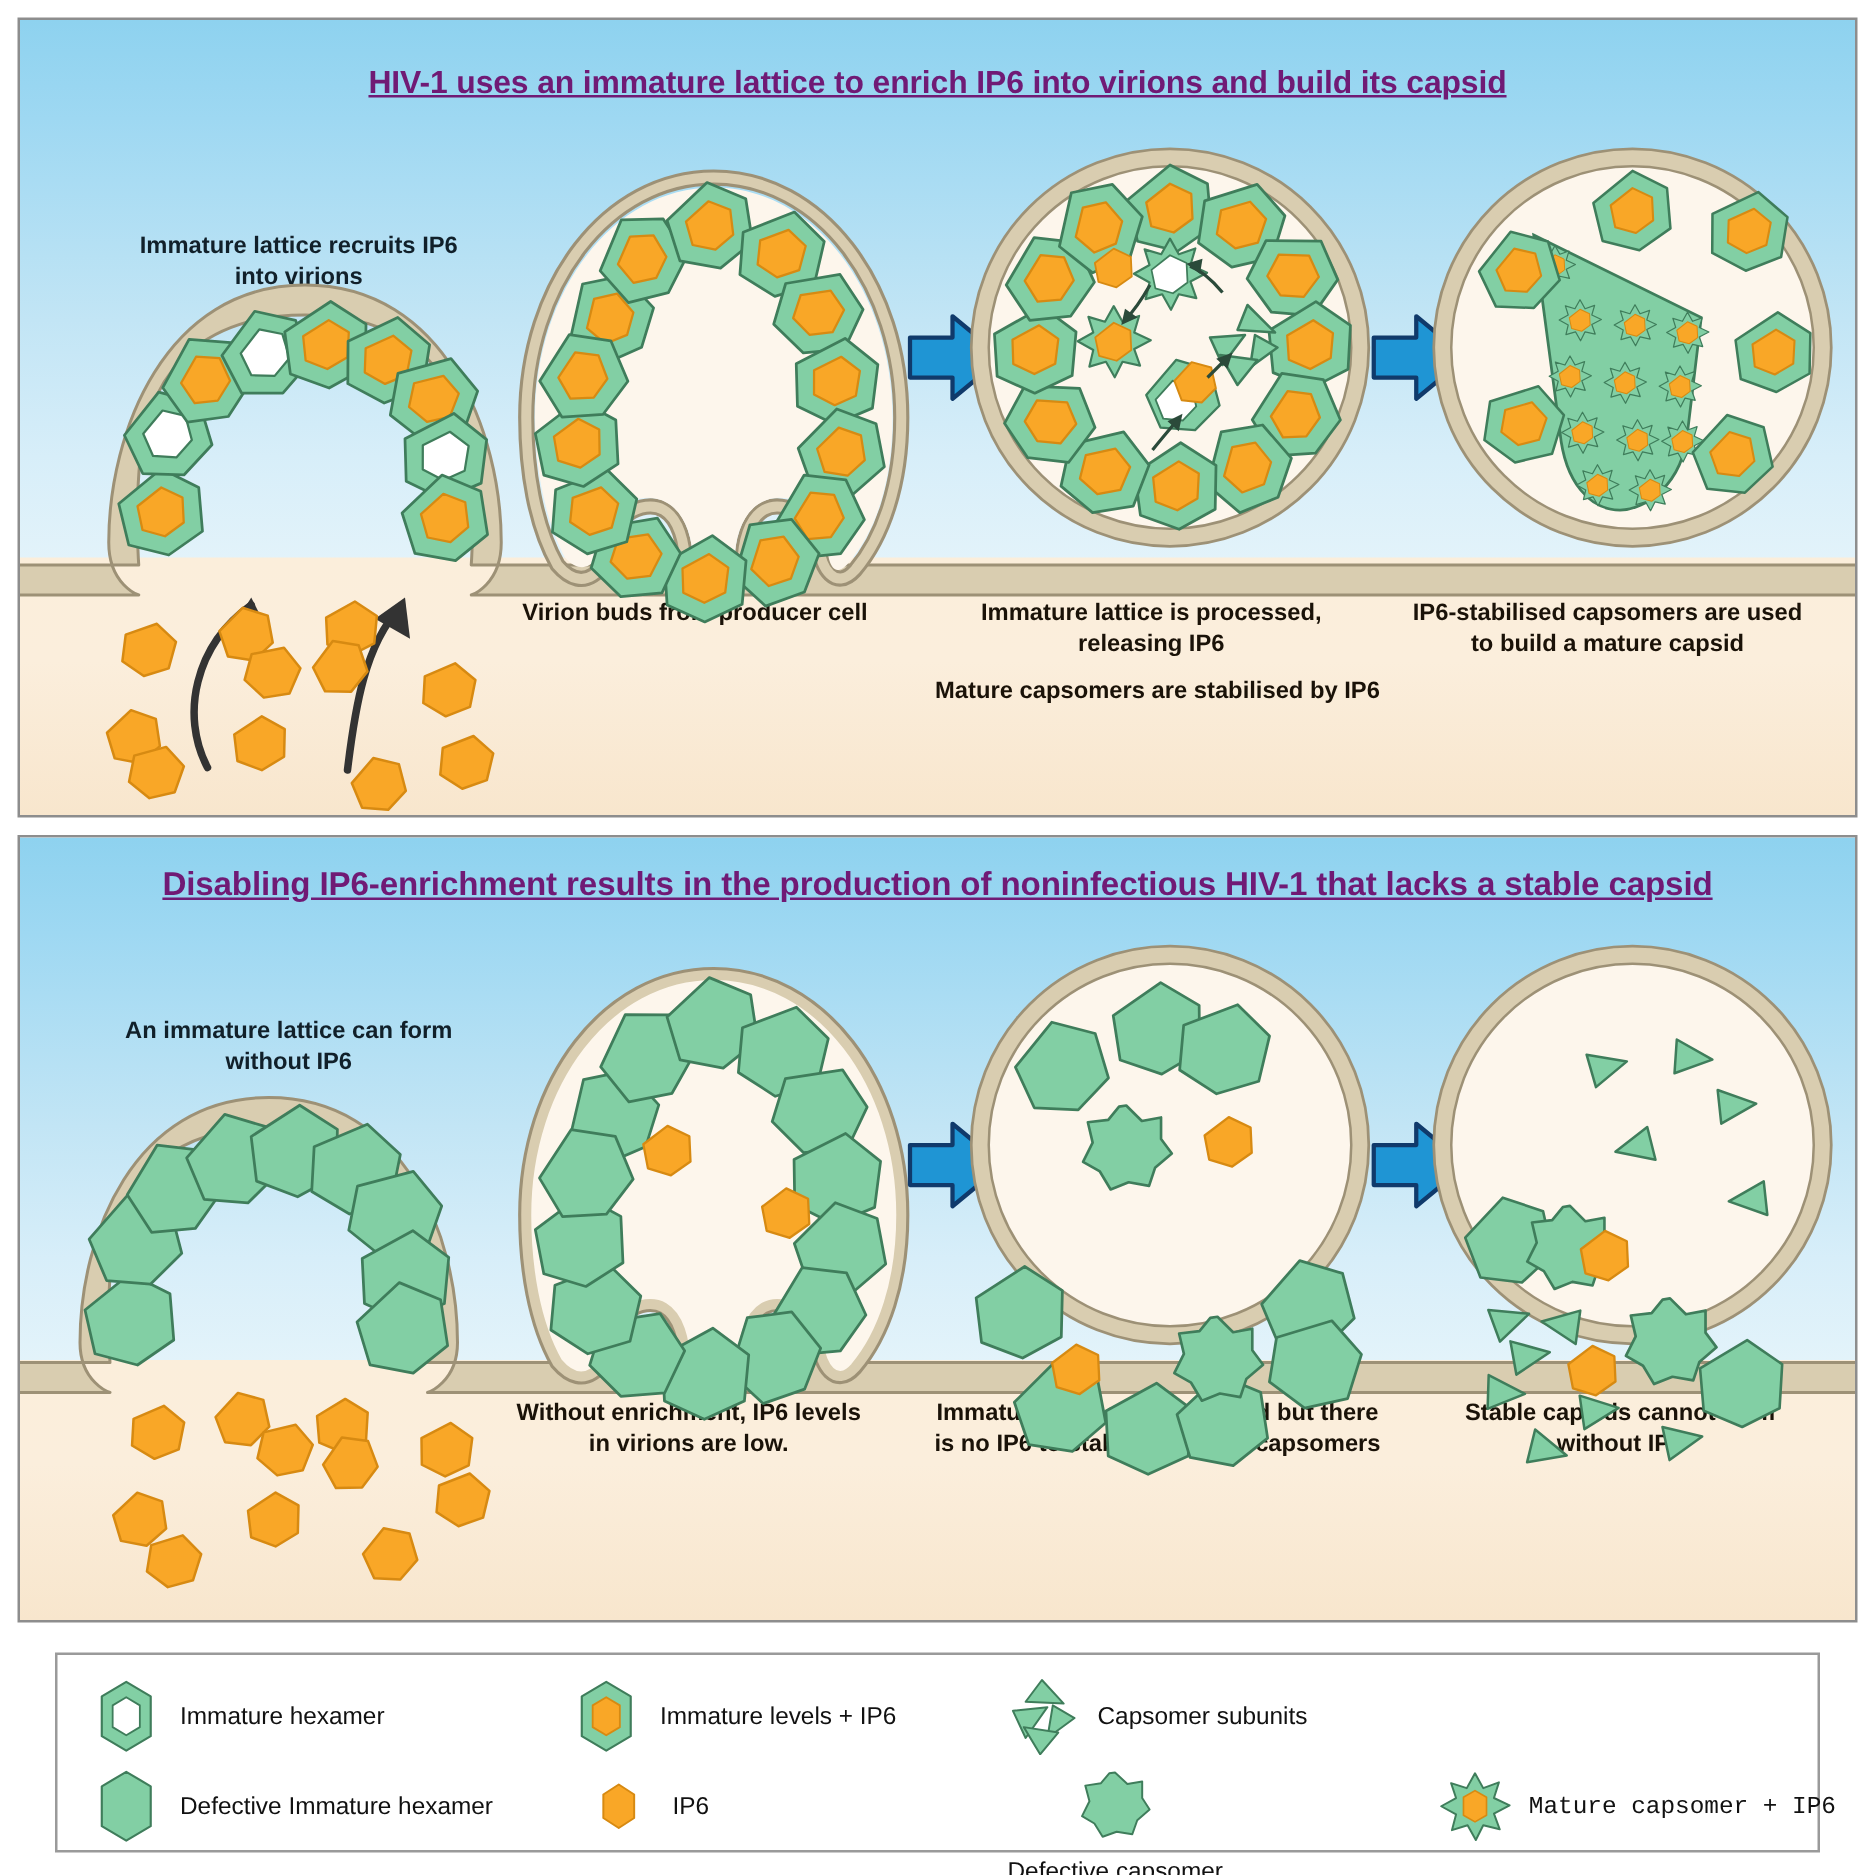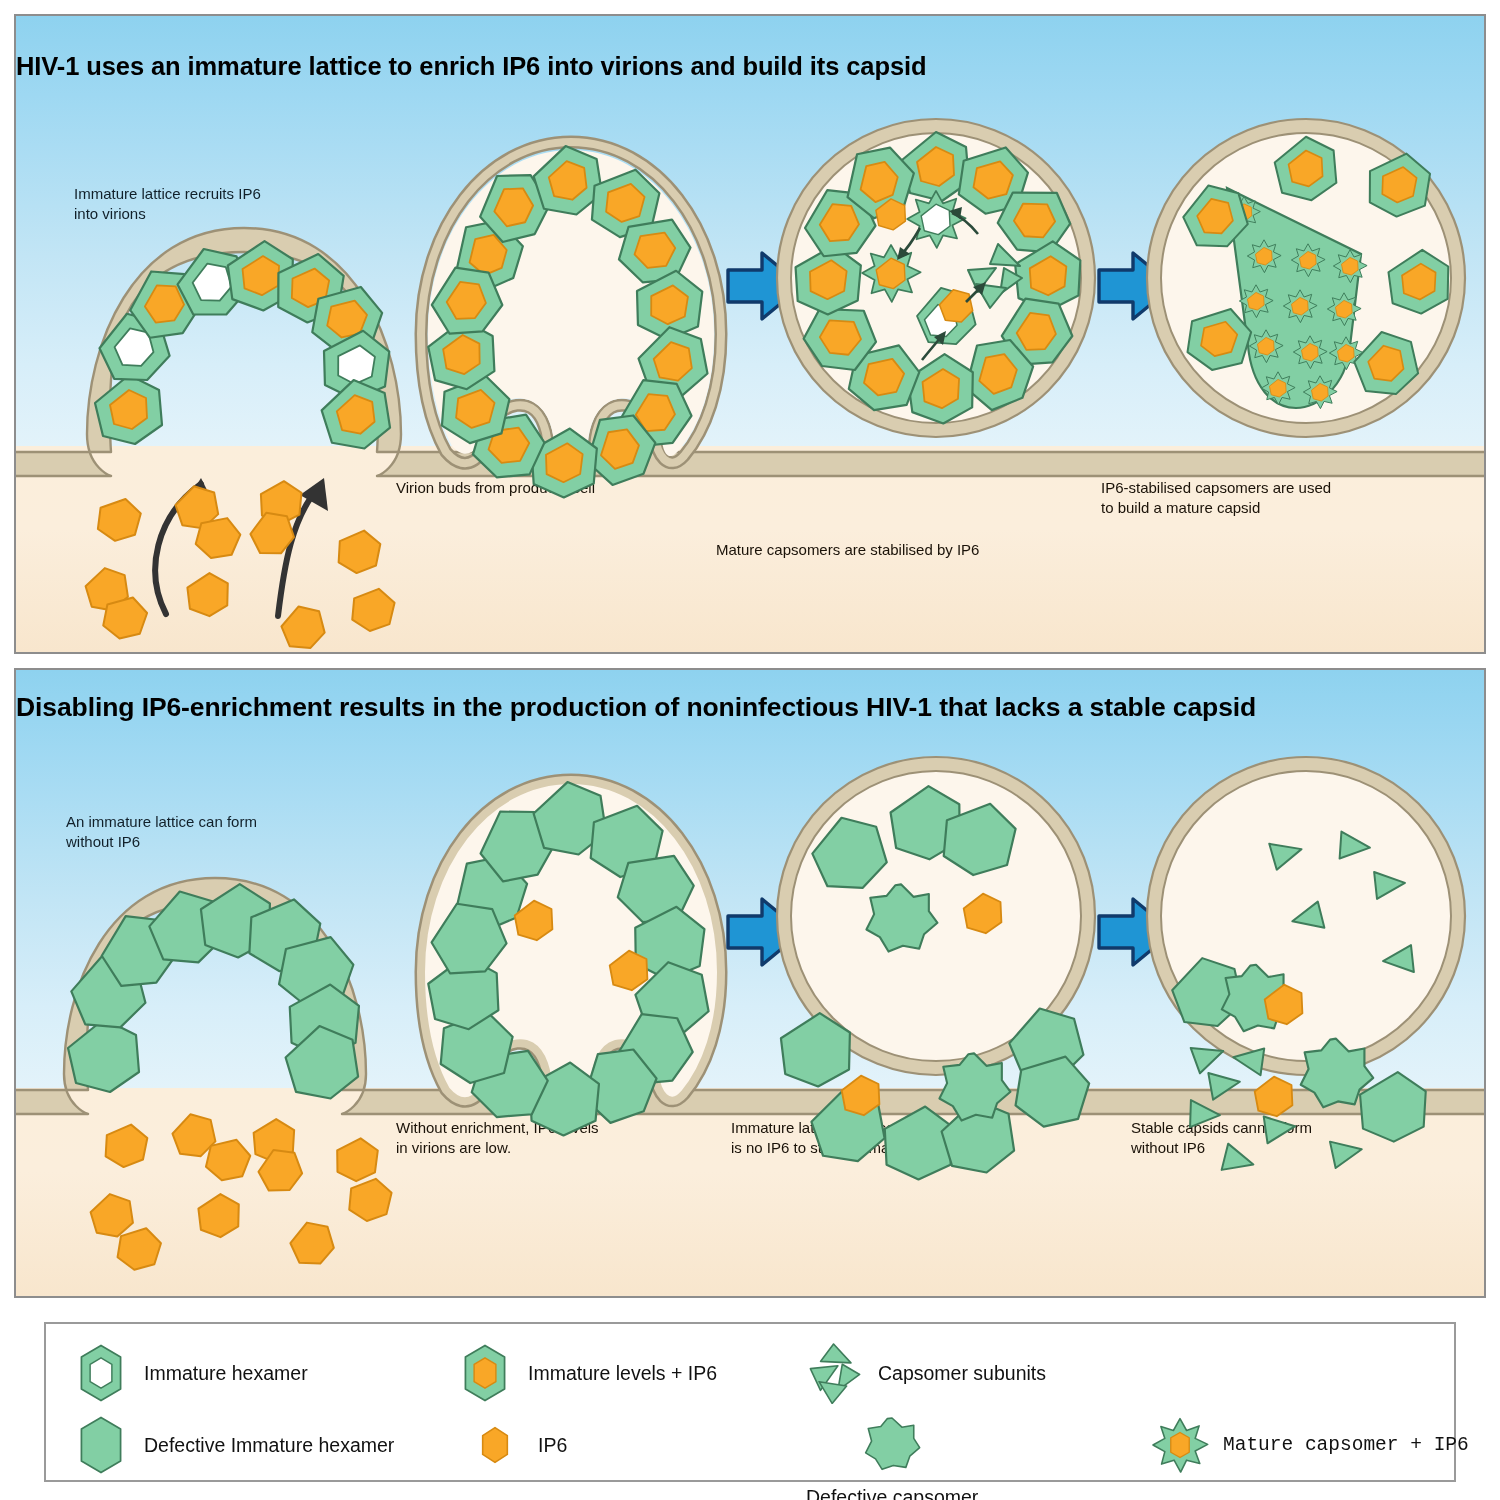--- a/index.html
+++ b/index.html
@@ -38,34 +38,37 @@
   .cytoplasm{
     position:absolute; left:0; right:0; bottom:0;
     background:linear-gradient(180deg,#fbeedb 0%, #fbeedc 40%, #f8e6cd 100%);
   }
   #panel-top .cytoplasm{ height:206px; }
   #panel-bottom .cytoplasm{ height:208px; }
 
   .panel-title{
     position:absolute;
     left:0; right:0;
-    color:#000000;
+    text-align:center;
+    color:#701a75;
     font-weight:bold;
     letter-spacing:-0.1px;
+    text-decoration:underline;
   }
   #title-top{ top:36px; font-size:25.5px; }
   #title-bottom{ top:22px; font-size:26.5px; }
 
   .caption{
     position:absolute;
-    text-align:left;
+    text-align:center;
     color:#1a1208;
-    font-size:15px;
+    font-size:19px;
     line-height:1.32;
     white-space:pre-line;
+    font-weight:bold;
   }
   .caption.sky-cap{ color:#11202a; }
 
   svg.art{
     position:absolute;
     left:0; top:0;
     width:100%;
     height:100%;
     overflow:visible;
     pointer-events:none;
@@ -114,20 +117,22 @@
     <div class="sky"></div>
     <div class="cytoplasm"></div>
 
     <div class="panel-title" id="title-top">HIV-1 uses an immature lattice to enrich IP6 into virions and build its capsid</div>
 
     <div class="caption sky-cap" style="left:58px; top:168px; width:330px;">Immature lattice recruits IP6
 into virions</div>
 
     <div class="caption" style="left:380px; top:462px; width:320px;">Virion buds from producer cell</div>
 
+    <div class="caption" style="left:740px; top:462px; width:330px;">Immature lattice is processed,
+releasing IP6</div>
 
     <div class="caption" style="left:700px; top:524px; width:420px;">Mature capsomers are stabilised by IP6</div>
 
     <div class="caption" style="left:1085px; top:462px; width:370px;">IP6-stabilised capsomers are used
 to build a mature capsid</div>
 
     <svg class="art" viewBox="0 0 1468 636" preserveAspectRatio="none">
       <defs>
 
         <g id="hexA">

